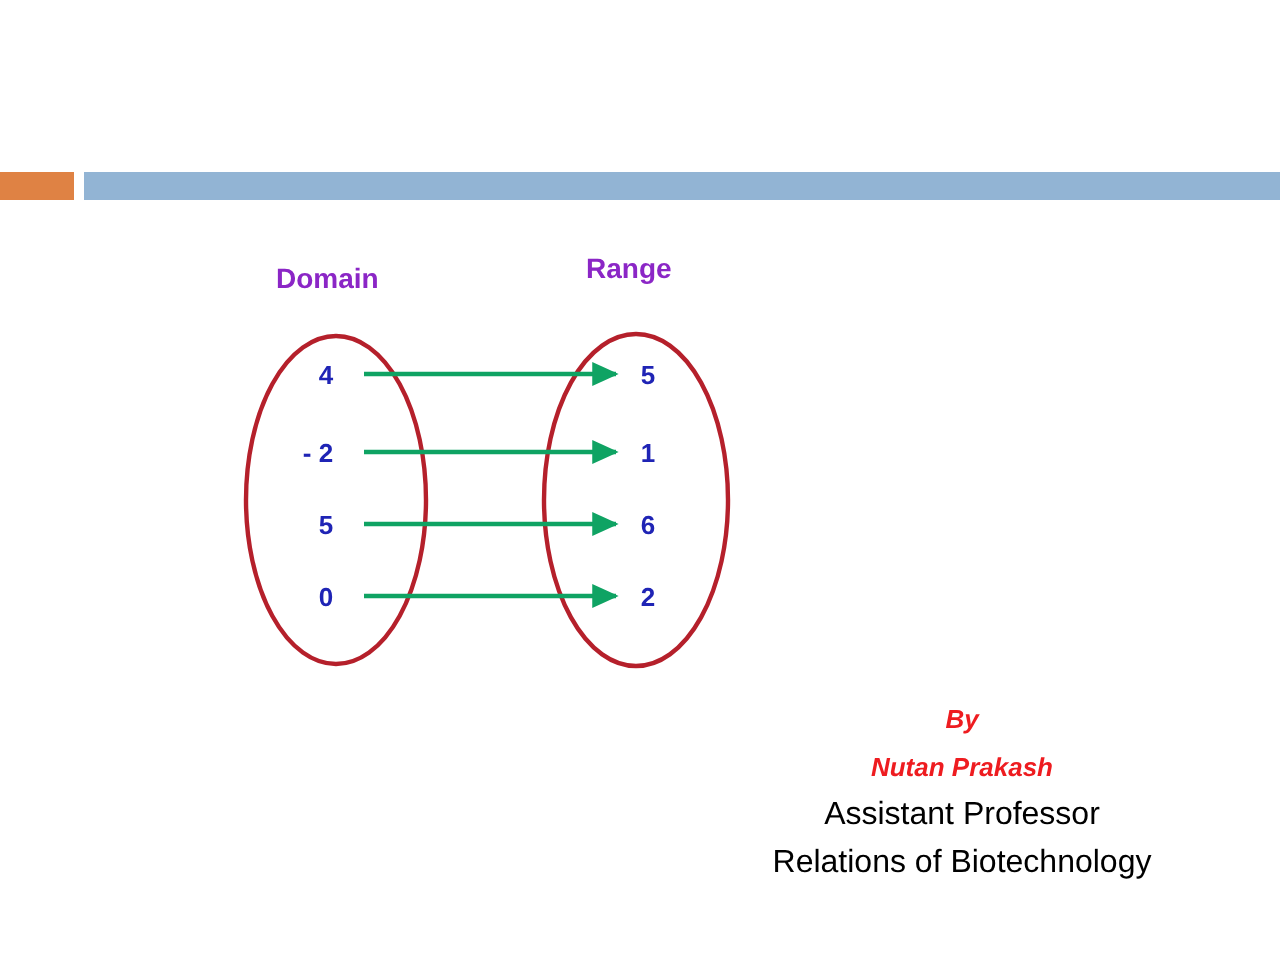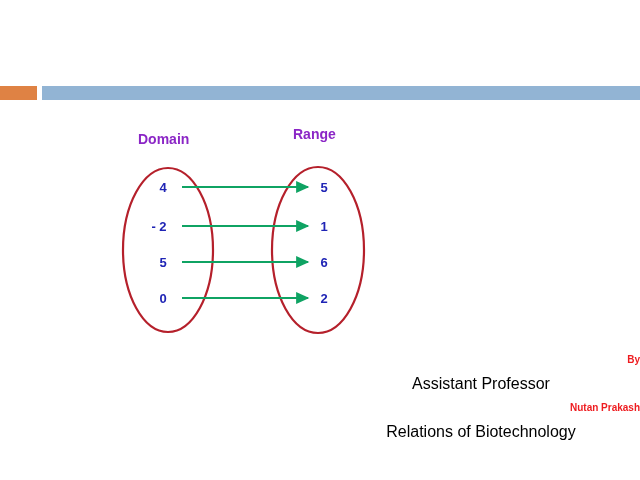--- a/index.html
+++ b/index.html
@@ -97,22 +97,22 @@
     width: 318px;
     text-align: center;
   }
   .credits .line {
     line-height: 24px;
     white-space: nowrap;
   }
   .credits .red {
     color: #EE1C20;
     font-weight: bold;
-    font-size: 10px;
-    text-align: right;
+    font-style: italic;
+    font-size: 13px;
   }
   .credits .plain {
     color: #000000;
     font-size: 16px;
   }
 </style>
 </head>
 <body>
 
 <div id="slide">
@@ -150,18 +150,18 @@
     <div class="elem left" style="left:38px; top:166px;">0</div>
 
     <div class="elem right" style="left:203px; top:55px;">5</div>
     <div class="elem right" style="left:203px; top:94px;">1</div>
     <div class="elem right" style="left:203px; top:130px;">6</div>
     <div class="elem right" style="left:203px; top:166px;">2</div>
   </div>
 
   <div class="credits">
     <div class="line red">By</div>
+    <div class="line red">Nutan Prakash</div>
     <div class="line plain">Assistant Professor</div>
-    <div class="line red">Nutan Prakash</div>
     <div class="line plain">Relations of Biotechnology</div>
   </div>
 
 </div>
 
 </body></html>

